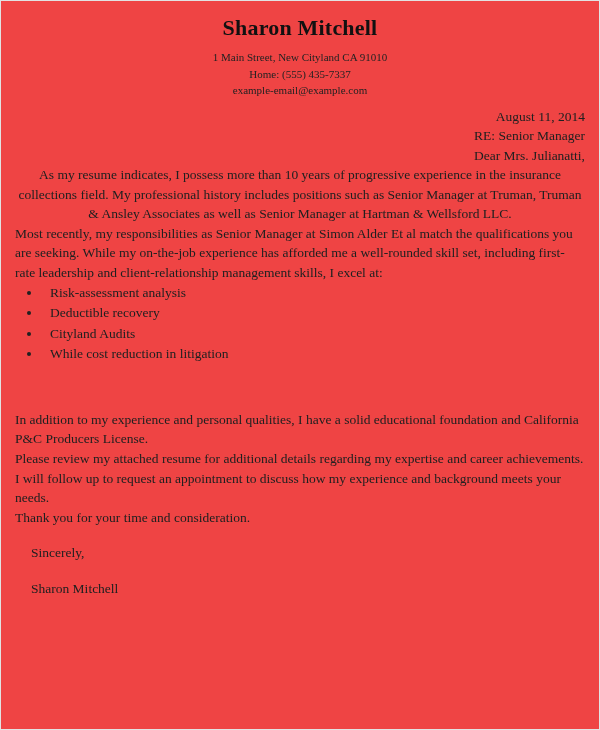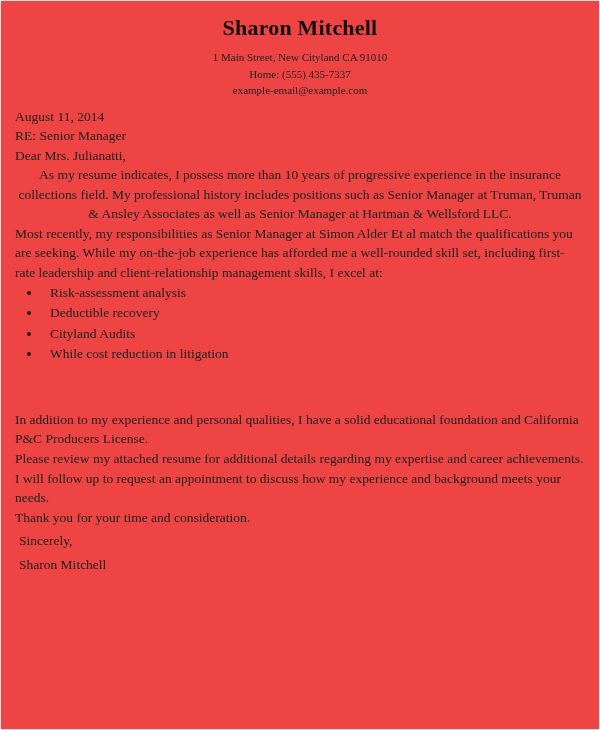--- a/index.html
+++ b/index.html
@@ -36,20 +36,21 @@
   }
   .body-text {
     font-size: 13.5px;
     line-height: 1.45;
     color: #202020;
   }
   .meta-line {
     font-size: 13.5px;
     line-height: 1.45;
     margin: 0;
+    text-align: right;
   }
   p.para {
     margin: 0;
   }
   .p-first   { margin-bottom: 44px; text-align: center; }
   .p-second  { margin-bottom: 36px; }
   .p-third   { margin-bottom: 38px; }
   .p-fourth  { margin-bottom: 36px; }
   .p-thanks  { margin-bottom: 24px; }
   ul.qualifications {
@@ -59,21 +60,21 @@
   }
   ul.qualifications li {
     font-size: 13.5px;
     line-height: 1.45;
     margin-bottom: 1px;
     padding-left: 8px;
   }
   .closing-line {
     font-size: 13.5px;
     line-height: 1.5;
-    margin: 4px;
+    margin: 16px;
   }
 </style>
 </head>
 <body>
 
 <div class="page">
 
   <div class="letter-head">
     <div class="sender-name">Sharon Mitchell</div>
     <div class="contact-line">1 Main Street, New Cityland CA 91010</div>

